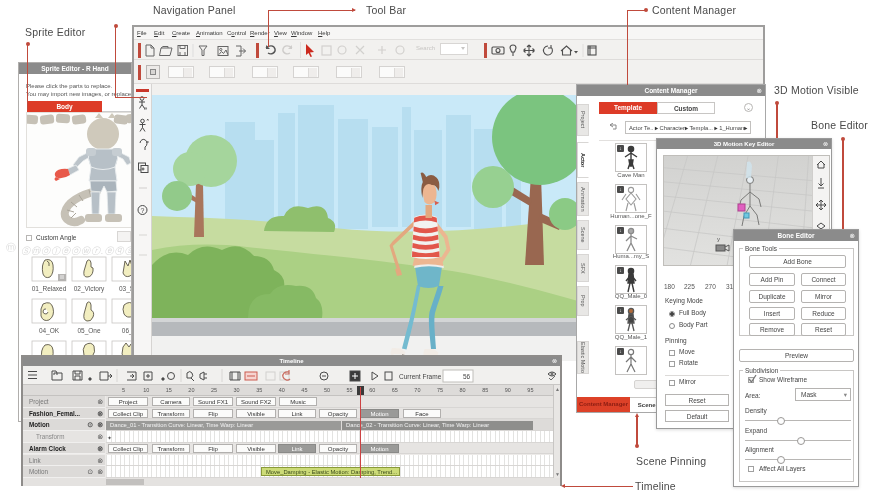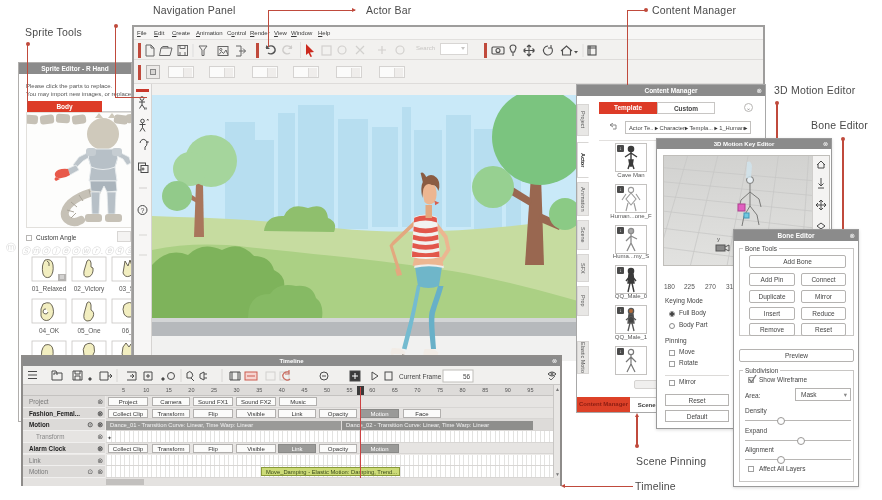--- a/index.html
+++ b/index.html
@@ -694,41 +694,41 @@
     <div class="abs" style="left:530px;top:28px;width:7px;height:93px;background:#e8e6e4;border-left:1px solid #c8c6c4;">
       <div class="abs" style="left:1px;top:1px;font-size:5px;color:#777;">▲</div>
       <div class="abs" style="left:1px;bottom:1px;font-size:5px;color:#777;">▼</div>
     </div>
 
     <div class="abs" style="left:337px;top:30px;width:1.2px;height:91px;background:#cc4343;"></div>
   </div>
 
   <div class="abs" style="left:6px;top:241px;font-size:10px;color:#c4c4c4;opacity:.6;">ⓜ</div>
   <div id="annotations">
-    <div class="abs ann-label" style="left:25px;top:25.5px;">Sprite Tools</div>
+    <div class="abs ann-label" style="left:25px;top:25.5px;">Sprite Editor</div>
     <div class="abs rdot" style="left:25.5px;top:42px;"></div>
     <div class="abs rline" style="left:27px;top:44px;width:1.3px;height:66px;"></div>
 
     <div class="abs ann-label" style="left:113px;top:4px;padding-left:40px;">Navigation Panel</div>
     <div class="abs rdot" style="left:113.5px;top:24px;"></div>
     <div class="abs rline" style="left:115px;top:26px;width:1.3px;height:72px;"></div>
     <div class="abs rline" style="left:115px;top:96.7px;width:32px;height:1.3px;"></div>
 
-    <div class="abs ann-label" style="left:366px;top:4px;">Actor Bar</div>
+    <div class="abs ann-label" style="left:366px;top:4px;">Tool Bar</div>
     <div class="abs rline" style="left:268px;top:9.5px;width:87px;height:1.3px;"></div>
     <div class="abs rline" style="left:268px;top:9.5px;width:1.3px;height:37px;"></div>
     <div class="abs" style="left:352px;top:7.6px;width:0;height:0;border-top:2.5px solid transparent;
          border-bottom:2.5px solid transparent;border-left:4.5px solid #c04a3c;"></div>
 
     <div class="abs ann-label" style="left:652px;top:4px;">Content Manager</div>
     <div class="abs rline" style="left:627px;top:9.5px;width:19px;height:1.3px;"></div>
     <div class="abs rdot" style="left:644px;top:8px;"></div>
     <div class="abs rline" style="left:627px;top:9.5px;width:1.3px;height:75px;"></div>
 
-    <div class="abs ann-label" style="left:774px;top:84px;">3D Motion Editor</div>
+    <div class="abs ann-label" style="left:774px;top:84px;">3D Motion Visible</div>
     <div class="abs rdot" style="left:775px;top:101px;"></div>
     <div class="abs rline" style="left:776.3px;top:103px;width:1.3px;height:35px;"></div>
 
     <div class="abs ann-label" style="left:811px;top:119px;">Bone Editor</div>
     <div class="abs rdot" style="left:841px;top:137px;"></div>
     <div class="abs rline" style="left:842.3px;top:139px;width:1.3px;height:90px;"></div>
 
     <div class="abs ann-label" style="left:636px;top:454.5px;">Scene Pinning</div>
     <div class="abs" style="left:634.5px;top:413px;width:0;height:0;border-left:2.5px solid transparent;
          border-right:2.5px solid transparent;border-bottom:4.5px solid #c04a3c;"></div>

